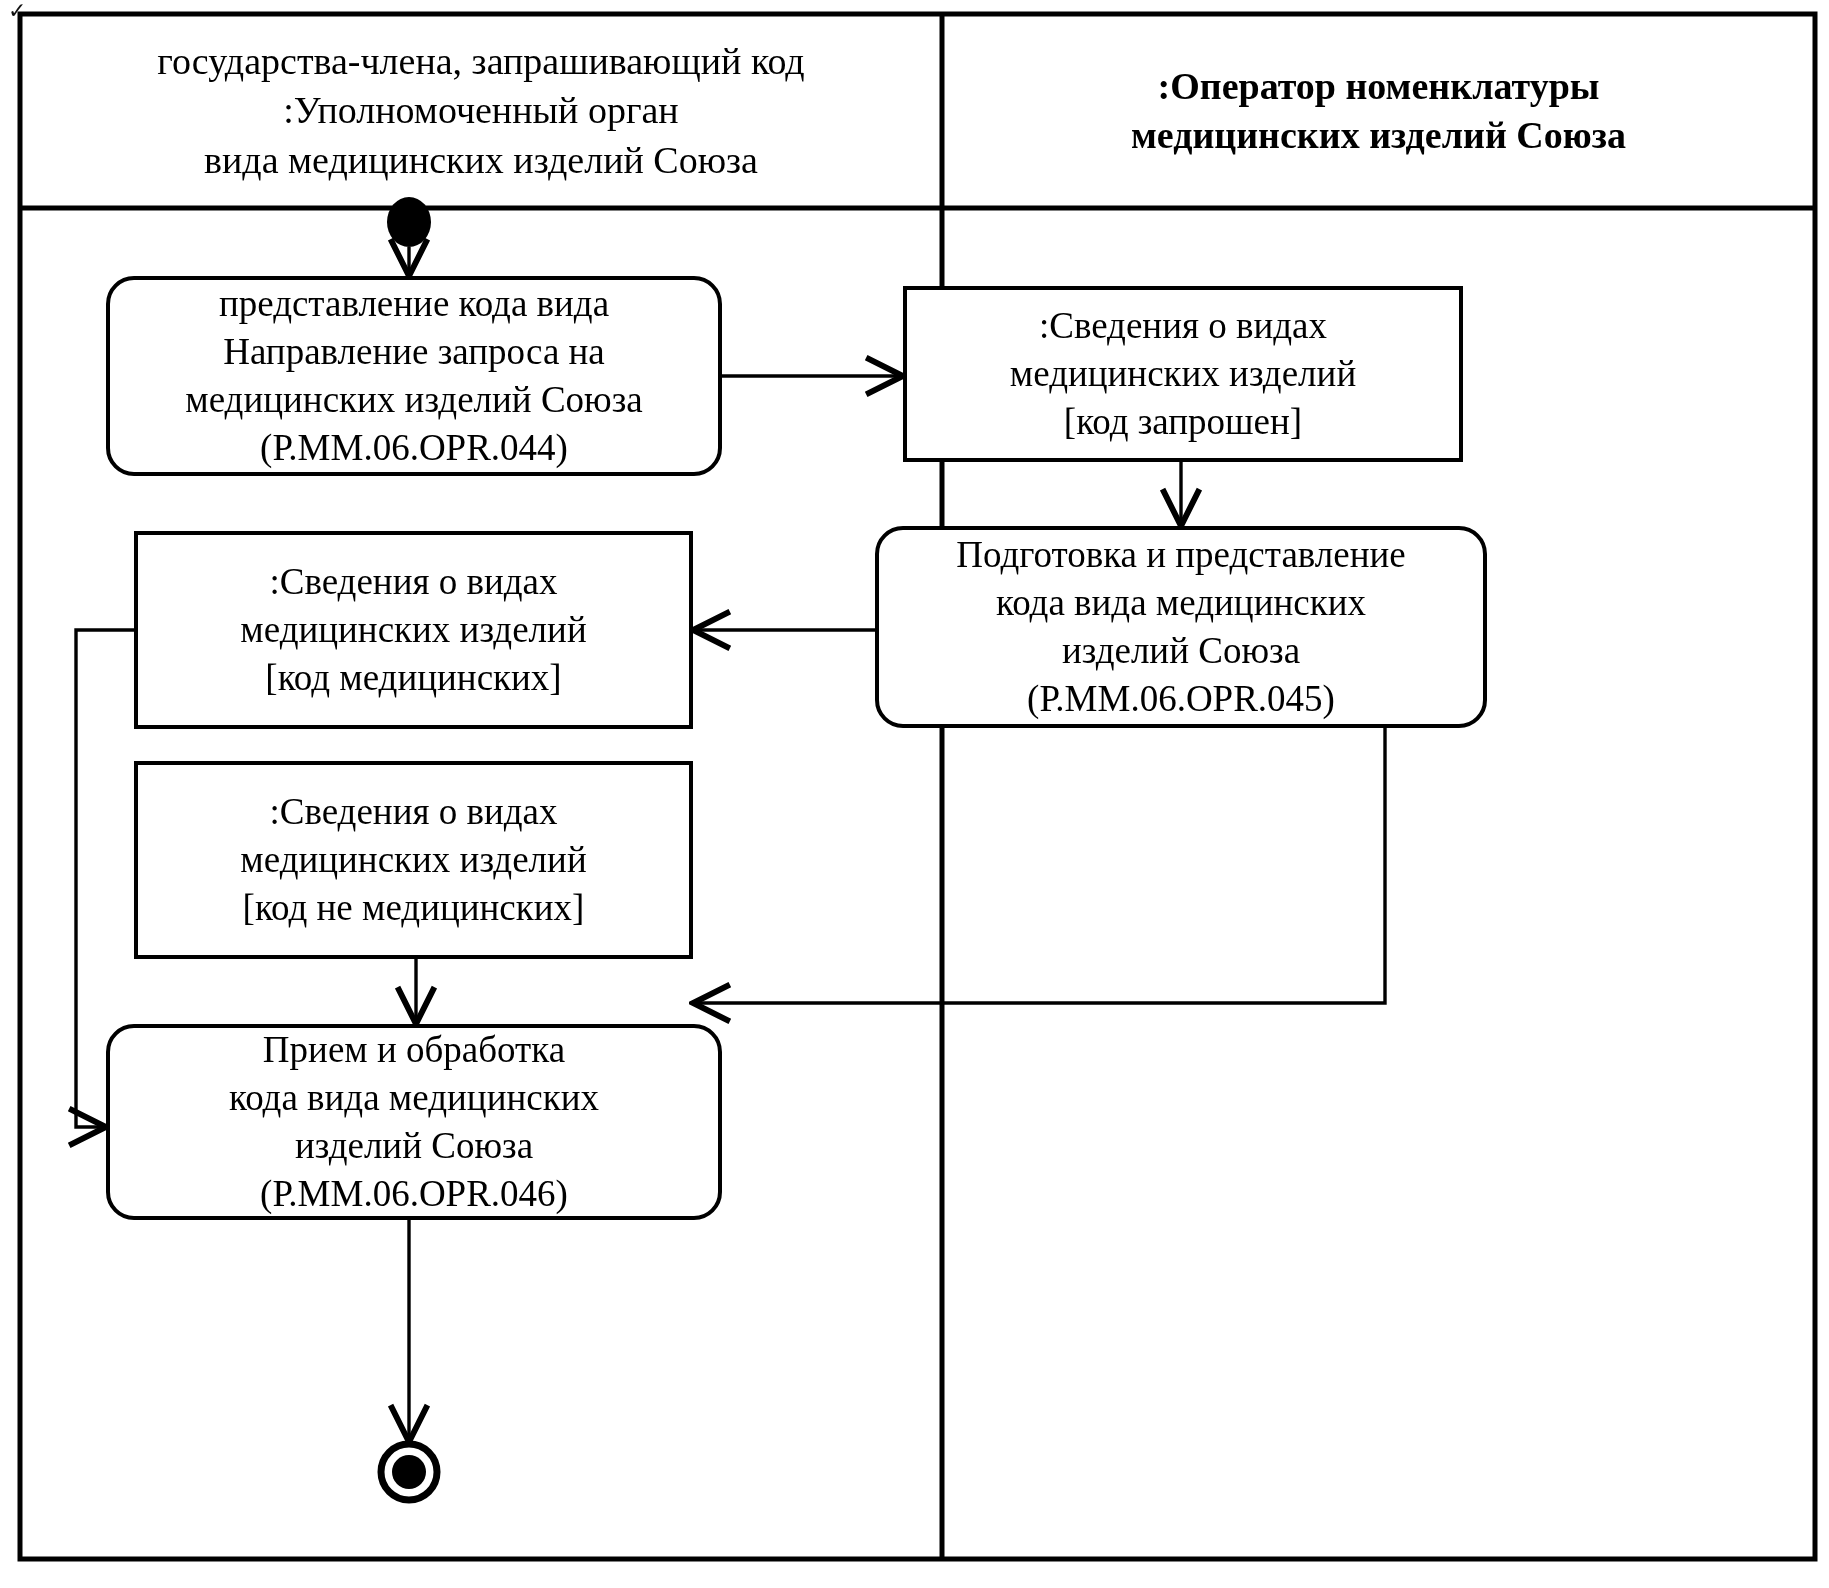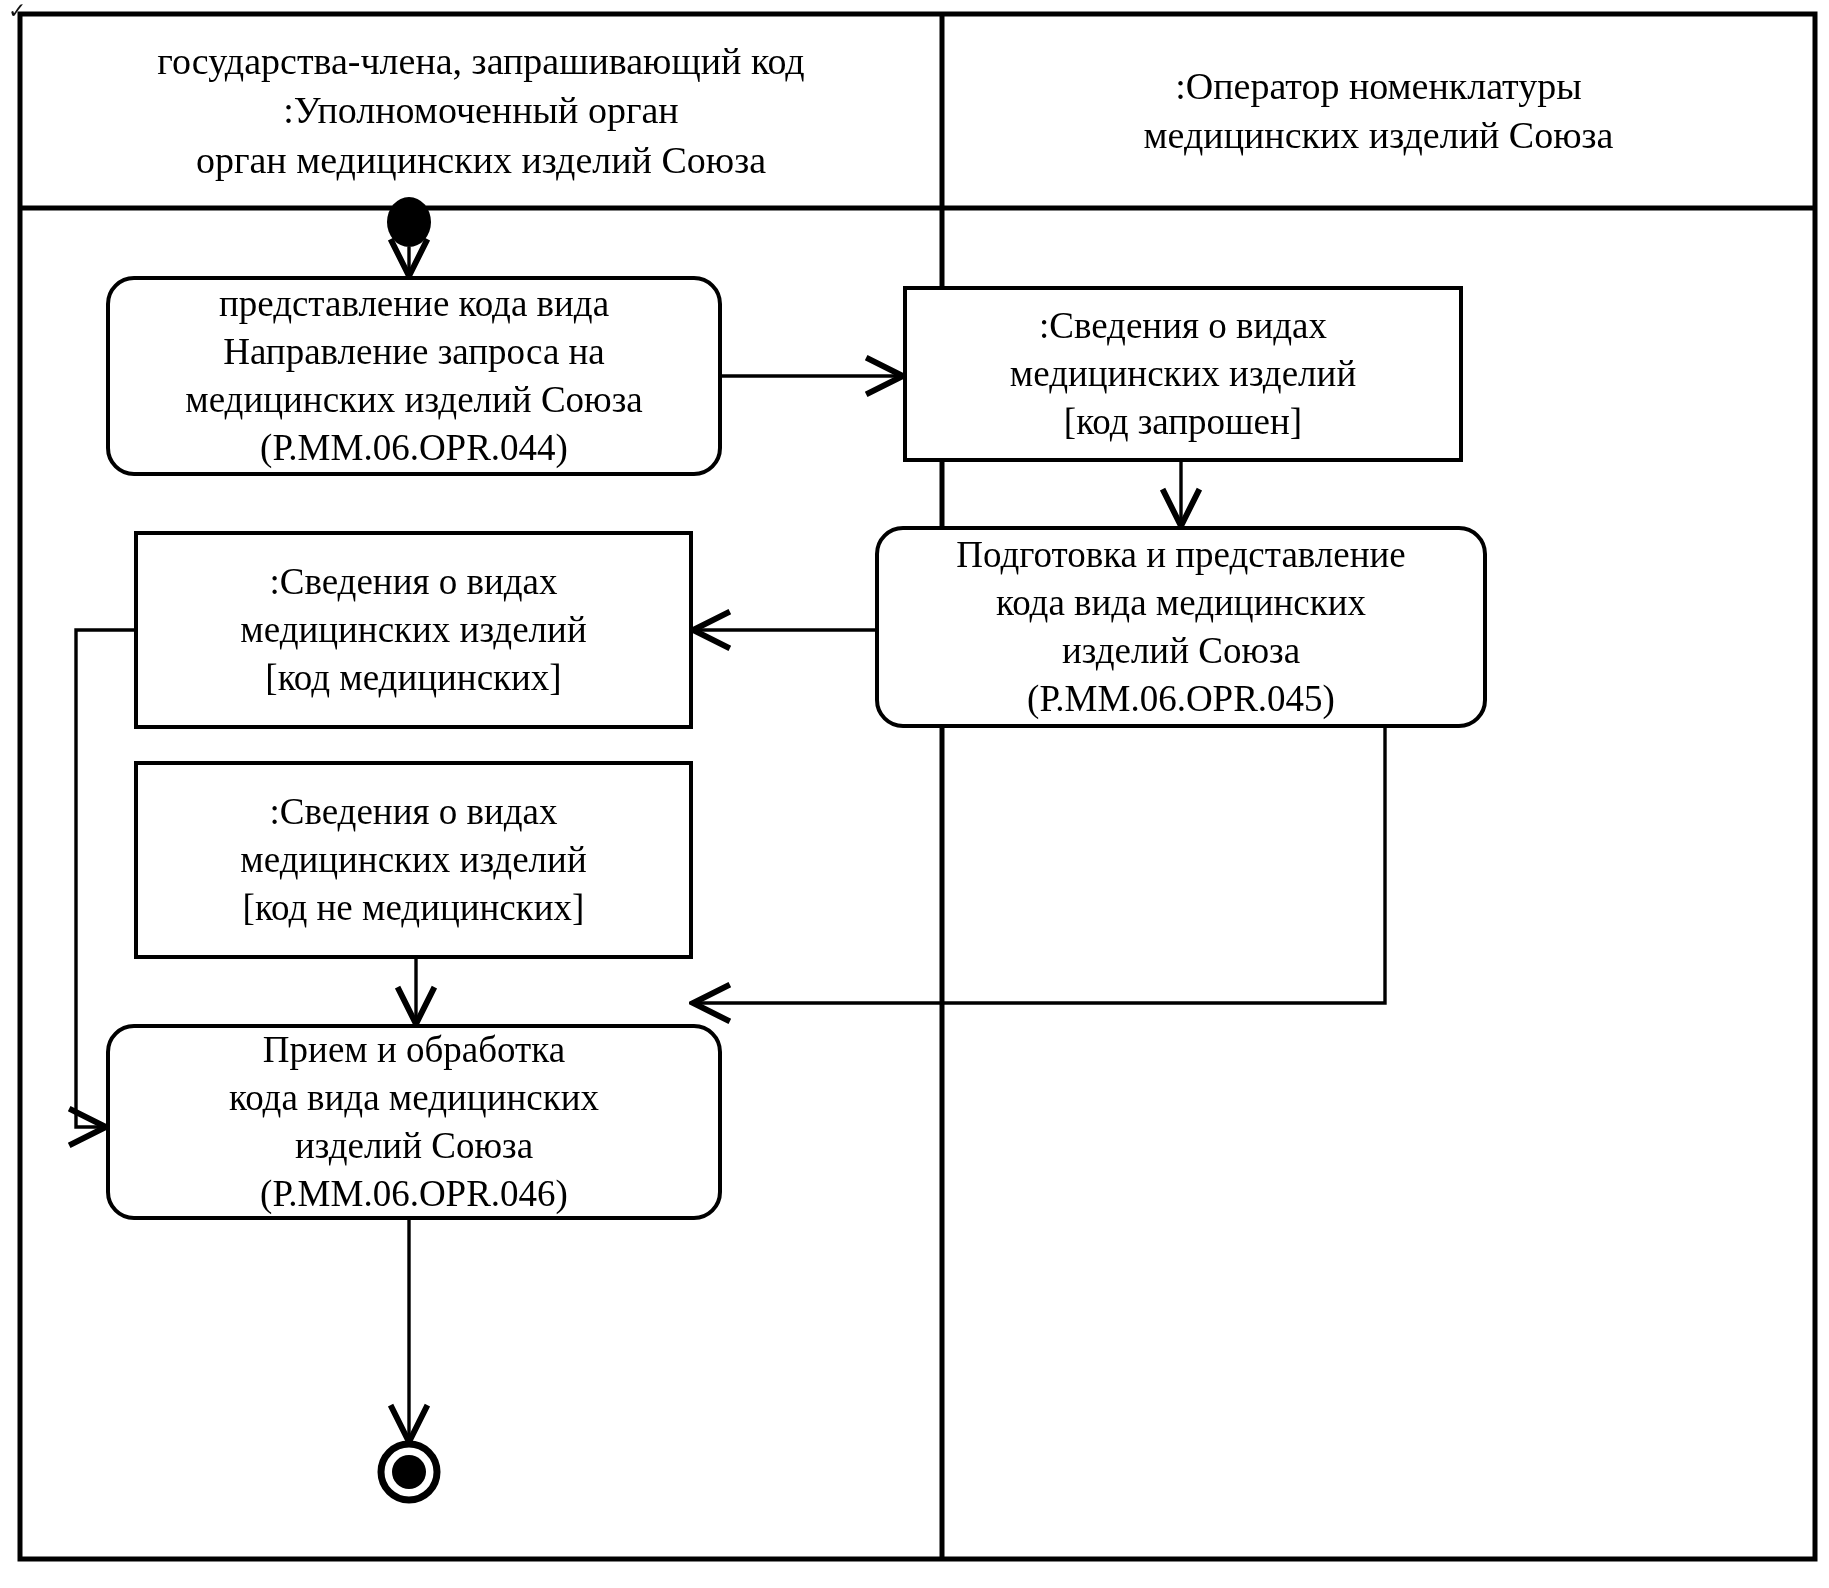--- a/index.html
+++ b/index.html
@@ -119,24 +119,24 @@
 
       <path d="M 136 630 L 76 630 L 76 1127 L 106 1127" marker-end="url(#arrowOpen)"></path>
 
       <path d="M 409 1218 L 409 1442" marker-end="url(#arrowOpen)"></path>
     </g>
   </svg>
 
   <div class="node-label lane-title" style="left:20px; top:14px; width:922px; height:194px;">
     <span class="ln">государства-члена, запрашивающий код</span>
     <span class="ln">:Уполномоченный орган</span>
-    <span class="ln">орган медицинских изделий Союза</span>
+    <span class="ln">вида медицинских изделий Союза</span>
   </div>
 
-  <div class="node-label lane-title" style="left:942px; top:14px; width:873px; height:194px;">
+  <div class="node-label lane-title" style="left:942px; top:14px; width:873px; height:194px;font-weight:bold;">
     <span class="ln">:Оператор номенклатуры</span>
     <span class="ln">медицинских изделий Союза</span>
   </div>
 
   <div class="node-label box-text" style="left:108px; top:278px; width:612px; height:196px;">
     <span class="ln">представление кода вида</span>
     <span class="ln">Направление запроса на</span>
     <span class="ln">медицинских изделий Союза</span>
     <span class="ln">(Р.ММ.06.OPR.044)</span>
   </div>

